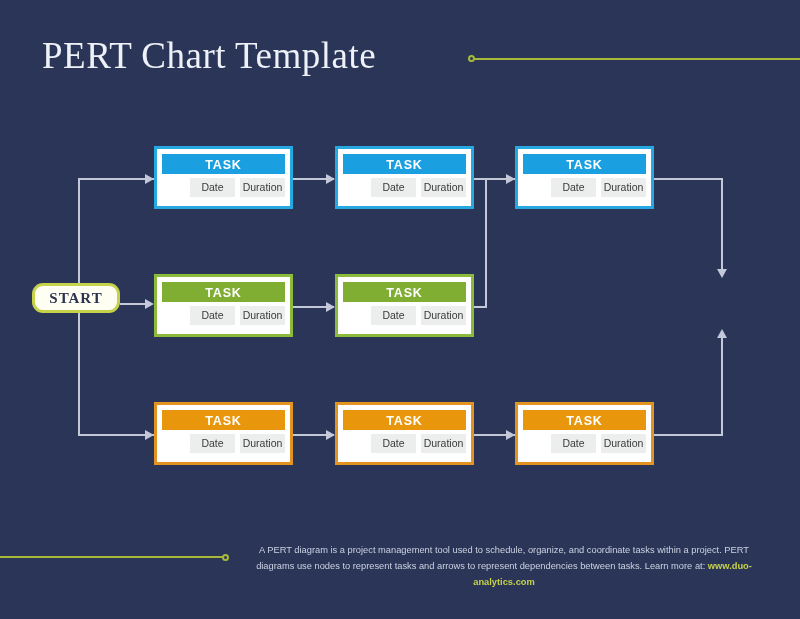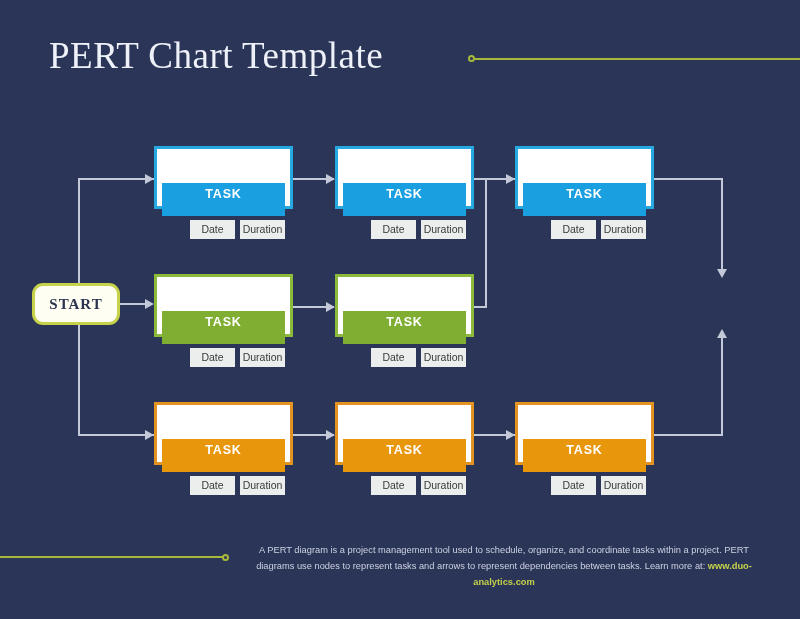--- a/index.html
+++ b/index.html
@@ -12,21 +12,21 @@
     width: 800px;
     height: 619px;
     background: #2a3557;
     overflow: hidden;
     font-family: "Liberation Sans", sans-serif;
   }
 
   
   .title {
     position: absolute;
-    left: 49px;
+    left: 42px;
     top: 34px;
     font-family: "Liberation Serif", serif;
     font-size: 37px;
     color: #eef1f8;
     letter-spacing: 0.5px;
     white-space: nowrap;
   }
 
   
   .accent-line {
@@ -64,28 +64,27 @@
   
   .task {
     position: absolute;
     box-sizing: border-box;
     background: #ffffff;
     padding: 5px;
     border-width: 3px;
     border-style: solid;
   }
   .task-header {
-    height: 33px;
+    height: 20px;
     line-height: 23px;
     text-align: center;
     color: #ffffff;
     font-weight: bold;
     font-size: 12.5px;
     letter-spacing: 0.8px;
-    margin-top: 29px;
   }
   .task-cells {
     display: flex;
     gap: 5px;
     margin-top: 4px;
     padding-left: 28px;
   }
   .task-cell {
     flex: 1;
     background: #eceded;
@@ -185,21 +184,21 @@
   <div class="arrow arrow-right" style="left:506px; top:430px;"></div>
 
   <div class="conn conn-h" style="left:654px; top:178px; width:69px;"></div>
   <div class="conn conn-v" style="left:721px; top:178px; height:96px;"></div>
   <div class="arrow arrow-down" style="left:717px; top:269px;"></div>
 
   <div class="conn conn-h" style="left:654px; top:434px; width:69px;"></div>
   <div class="conn conn-v" style="left:721px; top:333px; height:101px;"></div>
   <div class="arrow arrow-up" style="left:717px; top:329px;"></div>
 
-  <div class="terminal" style="left:32px; top:283px; width:88px; height:42px;">
+  <div class="terminal" style="left:32px; top:283px; width:88px; height:30px;">
     <span>START</span>
   </div>
 
 
   <div class="task theme-blue" style="left:154px; top:146px; width:139px; height:63px;">
     <div class="task-header">TASK</div>
     <div class="task-cells">
       <div class="task-cell">Date</div>
       <div class="task-cell">Duration</div>
     </div>

